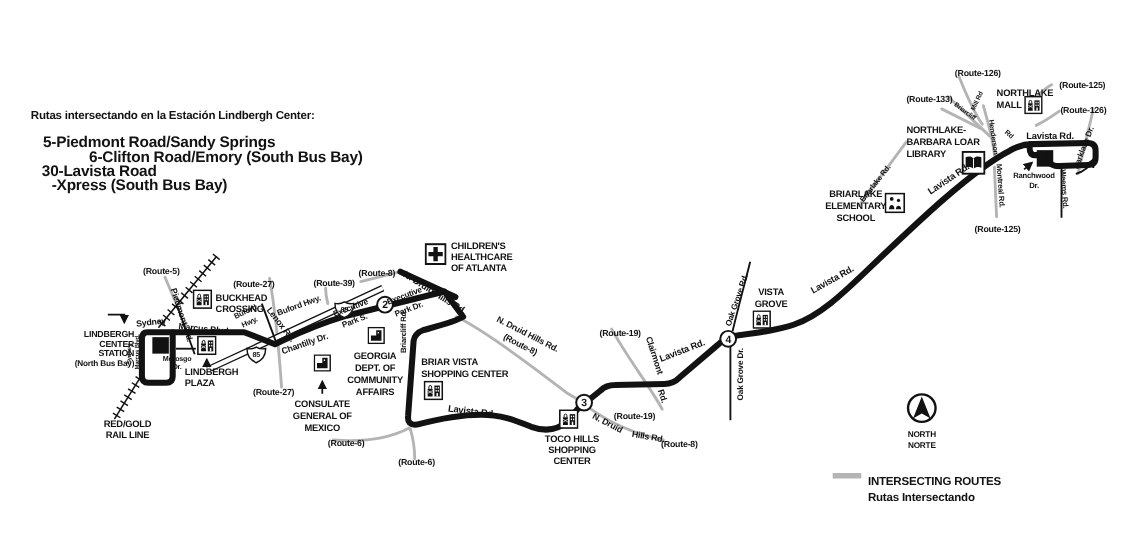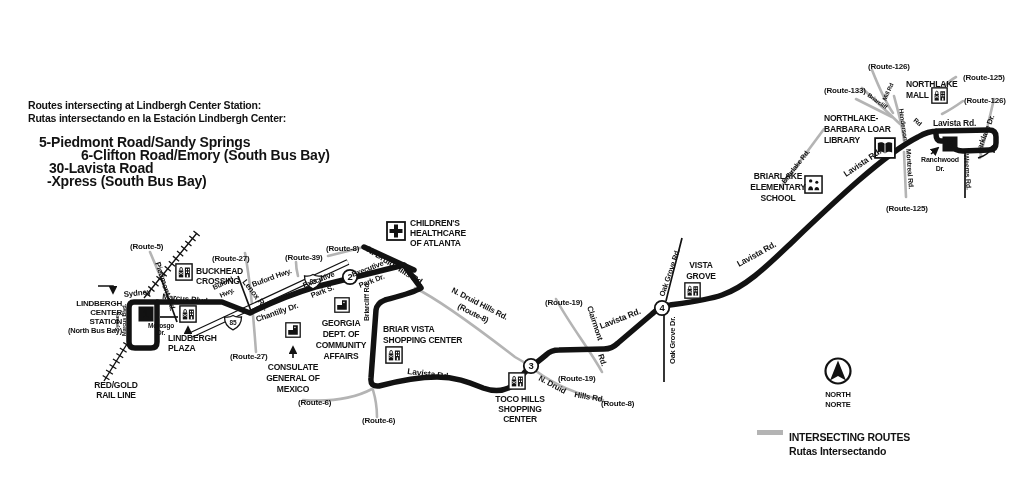--- a/index.html
+++ b/index.html
@@ -11,26 +11,25 @@
   #route-list .route-item{font-size:14px;line-height:13px;letter-spacing:-0.2px;font-weight:bold;}
   svg text{font-family:"Liberation Sans",sans-serif;fill:#121212;letter-spacing:-0.2px;}
   .map-abs{position:absolute;left:0;top:0;}
 </style>
 </head>
 <body>
 
 <div class="stage">
 
   <div class="hdr" style="left:28px;top:99px;position:absolute;">
-    <div class="t">Routes intersecting at Lindbergh Center Station:</div>
     <div class="t">Rutas intersectando en la Estación Lindbergh Center:</div>
     <div id="route-list">
         <div class="route-item" style="margin-left: 11px;">5-Piedmont Road/Sandy Springs</div>
         <div class="route-item" style="margin-left: 11px; padding-left: 42px;">6-Clifton Road/Emory (South Bus Bay)</div>
-        <div class="route-item" style="margin-left: 21px;">30-Lavista Road</div>
+        <div class="route-item" style="margin-left: 10px;">30-Lavista Road</div>
         <div class="route-item" style="margin-left: 19px;">-Xpress (South Bus Bay)</div>
       </div>
   </div>
 
   <svg id="map-svg" class="map-abs" width="1024" height="491" viewBox="0 0 1024 491">
     <defs>
       <marker id="arr" viewBox="0 0 10 10" refX="8" refY="5" markerWidth="5.5" markerHeight="5.5" orient="auto-start-reverse">
         <path d="M0,0 L10,5 L0,10 Z" fill="#121212"></path>
       </marker>
       <path id="shield-shape" d="M0,-6.5 C2.5,-5 6,-4.6 8.5,-5.2 C8.6,0.5 6.5,5 0,7.8 C-6.5,5 -8.6,0.5 -8.5,-5.2 C-6,-4.6 -2.5,-5 0,-6.5 Z"></path>

